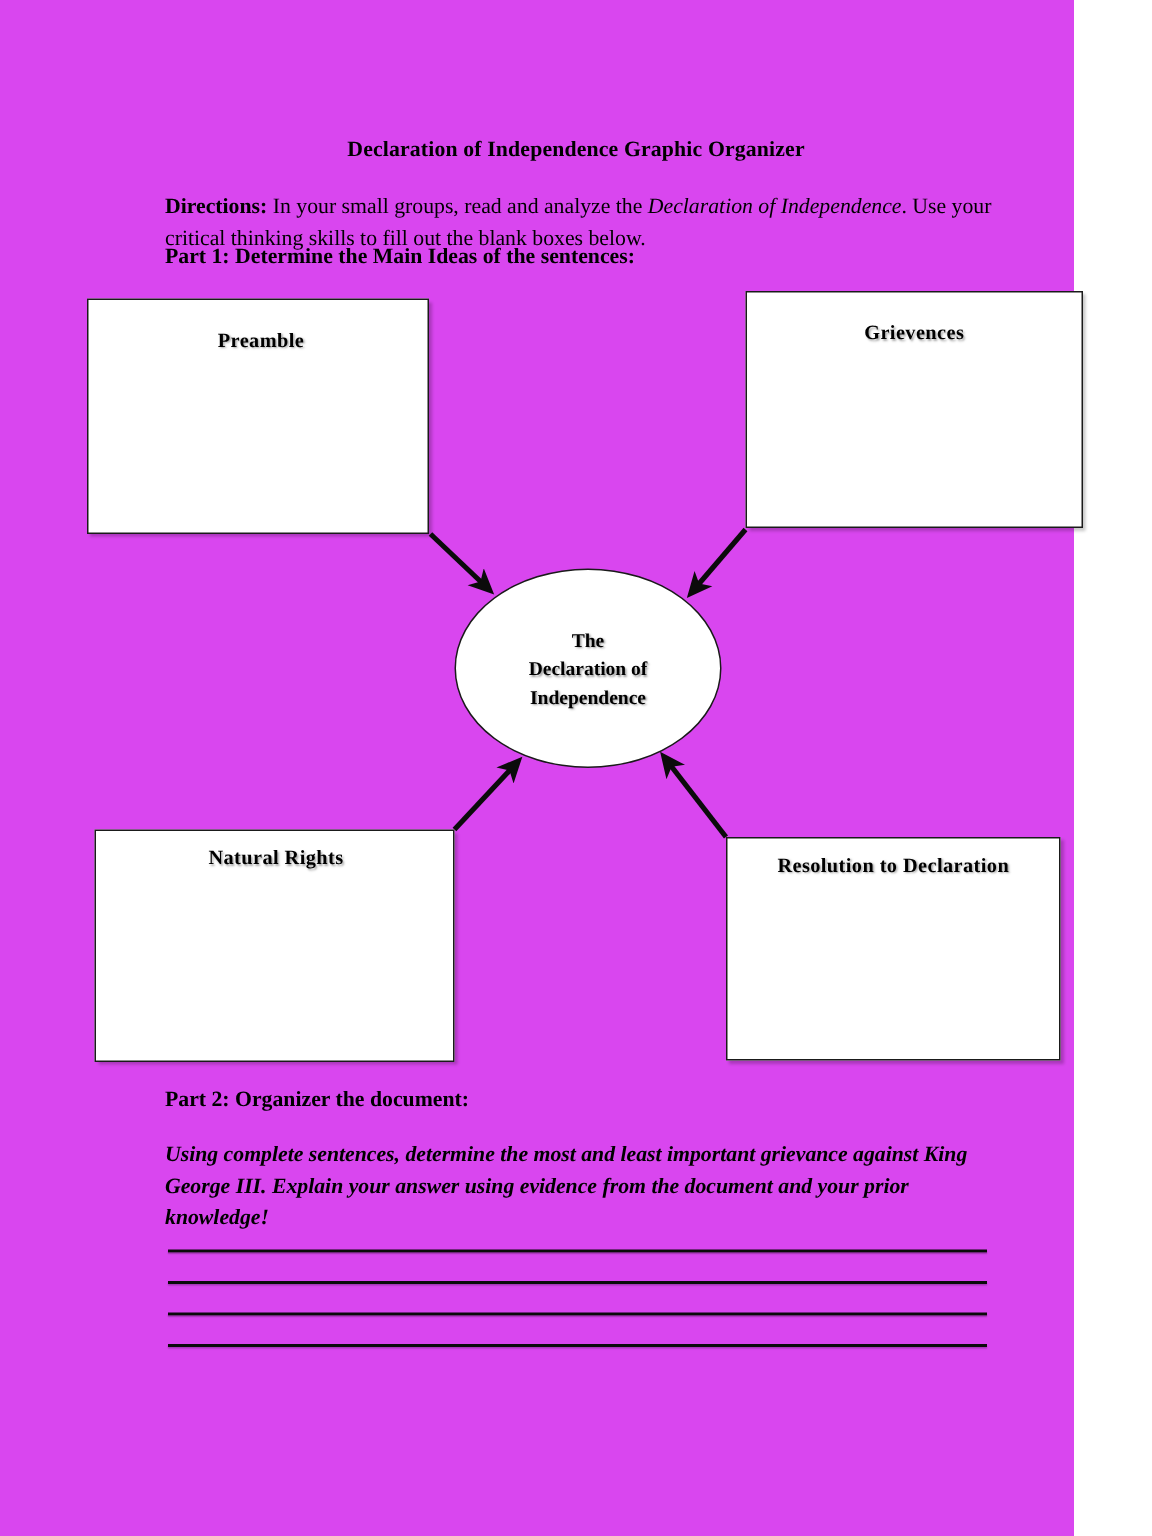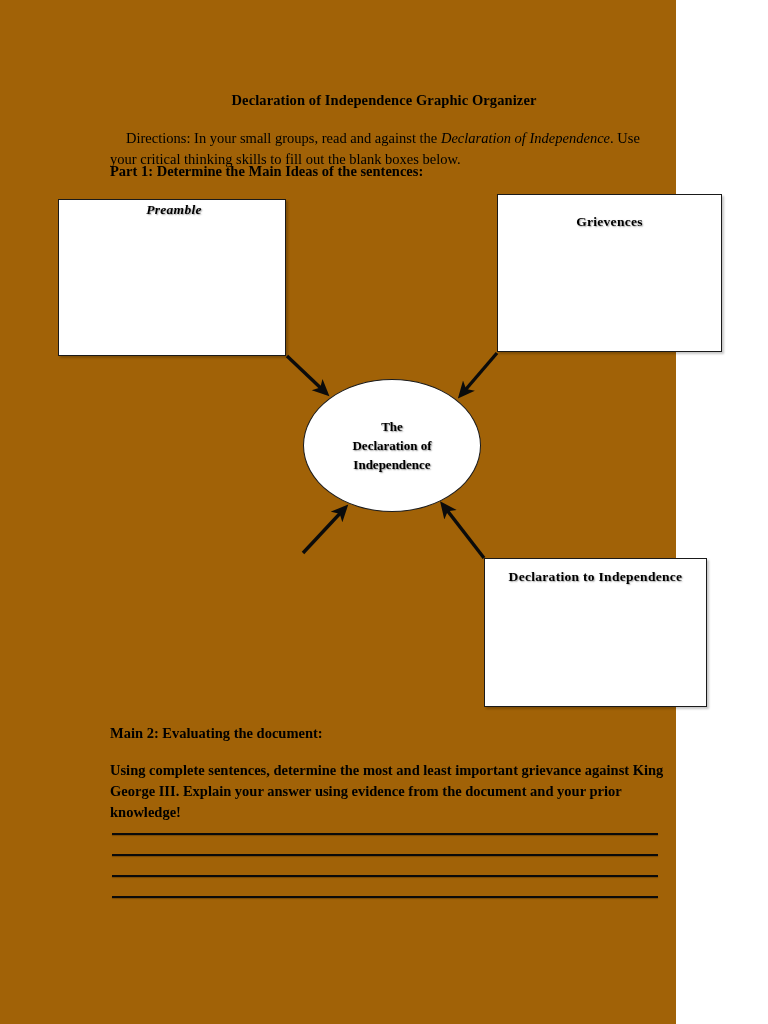--- a/index.html
+++ b/index.html
@@ -15,21 +15,22 @@
     overflow: hidden;
     font-family: "Liberation Serif", "DejaVu Serif", serif;
     color: #000000;
   }
 
   .page {
     position: absolute;
     left: 0; top: 0;
     width: 676px;
     height: 1024px;
-    background: #a16207;
+    background: #d946ef;
+    padding-left: 40px;
   }
 
   
   .doc-title {
     position: absolute;
     left: 0;
     top: 92px;
     width: 768px;
     text-align: center;
     font-size: 14.5px;
@@ -39,21 +40,21 @@
 
   .directions {
     position: absolute;
     left: 110px;
     top: 128px;
     width: 552px;
     font-size: 14.5px;
     line-height: 21px;
     text-align: left;
   }
-  .directions b { font-weight: normal; margin-left: 16px; }
+  .directions b { font-weight: bold; }
   .directions i { font-style: italic; text-align: center; }
 
   .part1-heading {
     position: absolute;
     left: 110px;
     top: 163px;
     font-size: 14.5px;
     font-weight: bold;
   }
 
@@ -66,41 +67,42 @@
   }
 
   .part2-prompt {
     position: absolute;
     left: 110px;
     top: 760px;
     width: 560px;
     font-size: 14.5px;
     font-weight: bold;
     line-height: 21px;
+    font-style: italic;
   }
 
   
   .org-box {
     position: absolute;
     background: #ffffff;
     border: 1.3px solid #1a1a1a;
     box-shadow: 2px 2px 2px rgba(0,0,0,0.22);
     box-sizing: border-box;
   }
   .org-box .box-label {
     display: block;
     font-size: 13.5px;
     font-weight: bold;
     text-align: center;
     text-shadow: 1px 1px 1.5px rgba(0,0,0,0.35);
     letter-spacing: 0.3px;
   }
 
   #box-preamble       { left: 58px;  top: 199px; width: 228px; height: 157px; }
-  #box-preamble .box-label       { margin-top: 2px; margin-left: 4px; font-style: italic; }
+  #box-preamble .box-label       { margin-top: 19px; margin-left: 4px; }
 
   #box-grievences     { left: 497px; top: 194px; width: 225px; height: 158px; }
   #box-grievences .box-label     { margin-top: 19px; }
 
   #box-natural-rights { left: 63px;  top: 553px; width: 240px; height: 155px; }
   #box-natural-rights .box-label { margin-top: 10px; margin-left: 2px; }
 
   #box-resolution     { left: 484px; top: 558px; width: 223px; height: 149px; }
   #box-resolution .box-label     { margin-top: 10px; }
 
@@ -154,21 +156,21 @@
   #answer-line-4 { top: 896px; }
 </style>
 </head>
 <body>
 
 <div class="page">
 
   <div class="doc-title">Declaration of Independence Graphic Organizer</div>
 
   <div class="directions">
-    <b>Directions:</b><span> In your small groups, read and against the </span><i>Declaration of Independence</i><span>. Use your critical thinking skills to fill out the blank boxes below.</span>
+    <b>Directions:</b><span> In your small groups, read and analyze the </span><i>Declaration of Independence</i><span>. Use your critical thinking skills to fill out the blank boxes below.</span>
   </div>
 
   <div class="part1-heading">Part 1: Determine the Main Ideas of the sentences:</div>
 
   <svg id="arrow-layer" viewBox="0 0 768 1024" width="768" height="1024">
     <defs>
       <marker id="arrowhead" markerWidth="5.2" markerHeight="5.2" refX="3.6" refY="2.6" orient="auto" markerUnits="strokeWidth">
         <path d="M0,0.3 L5,2.6 L0,4.9 L1.3,2.6 Z" fill="#0b0b0b"></path>
       </marker>
     </defs>
@@ -181,32 +183,35 @@
   </svg>
 
   <div class="org-box" id="box-preamble">
     <span class="box-label">Preamble</span>
   </div>
 
   <div class="org-box" id="box-grievences">
     <span class="box-label">Grievences</span>
   </div>
 
+  <div class="org-box" id="box-natural-rights">
+    <span class="box-label">Natural Rights</span>
+  </div>
 
   <div class="org-box" id="box-resolution">
-    <span class="box-label">Declaration to Independence</span>
+    <span class="box-label">Resolution to Declaration</span>
   </div>
 
   <div id="center-ellipse">
     <span class="ellipse-text">The
 Declaration of
 Independence</span>
   </div>
 
-  <div class="part2-heading">Main 2: Evaluating the document:</div>
+  <div class="part2-heading">Part 2: Organizer the document:</div>
 
   <div class="part2-prompt">Using complete sentences, determine the most and least important grievance against King George III. Explain your answer using evidence from the document and your prior knowledge!</div>
 
   <div class="answer-line" id="answer-line-1"></div>
   <div class="answer-line" id="answer-line-2"></div>
   <div class="answer-line" id="answer-line-3"></div>
   <div class="answer-line" id="answer-line-4"></div>
 
 </div>
 

